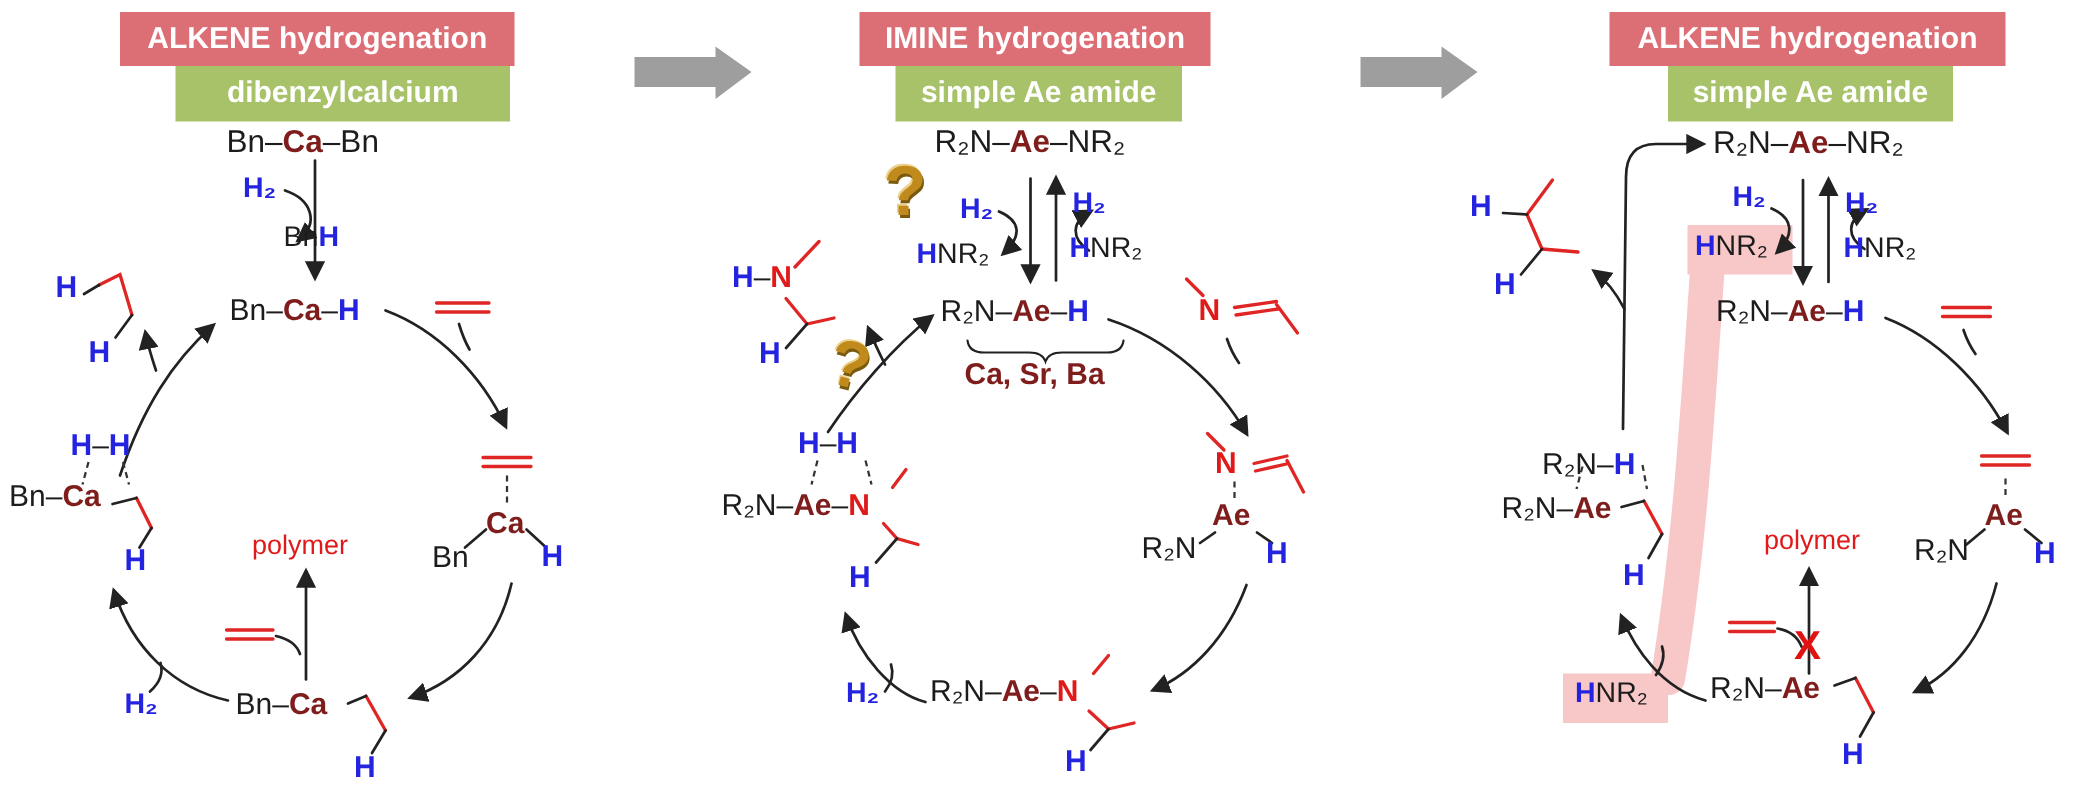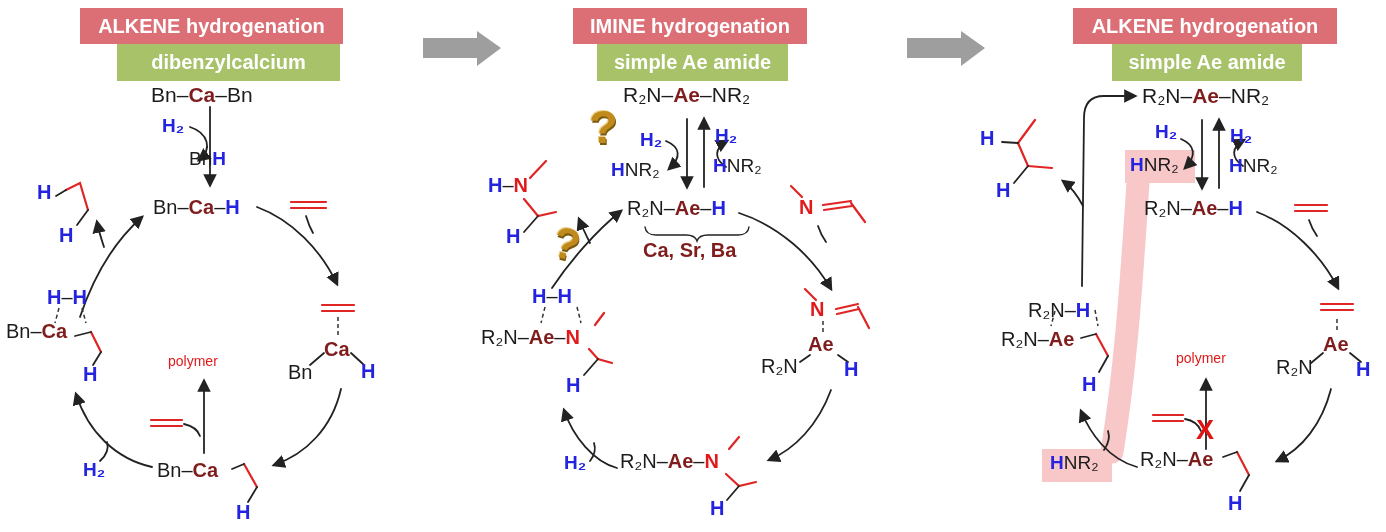--- a/index.html
+++ b/index.html
@@ -8,21 +8,21 @@
   #draw{position:absolute;left:0;top:0;z-index:1;}
   .banner{position:absolute;z-index:2;display:flex;align-items:center;justify-content:center;
           color:#fff;font-weight:bold;font-size:20px;white-space:nowrap;}
   .banner.red{background:#dc6e76;}
   .banner.green{background:#a7c269;}
   .lbl{position:absolute;z-index:2;white-space:nowrap;font-size:20px;color:#1c1c1c;line-height:1;}
   .sm{font-size:19px;}
   .atom-g{color:#7f1d1d;font-weight:bold;}
   .atom-b{color:#2424e0;font-weight:bold;}
   .atom-r{color:#e01a1a;font-weight:bold;}
-  .redtxt{color:#e01a1a;font-size:14px;}
+  .redtxt{color:#e01a1a;font-size:18px;}
   .qmark{position:absolute;z-index:2;font-weight:bold;color:#c08a1d;
          text-shadow:1px 2px 0 #7a5a0e, -1px -1px 0 #ecd089;line-height:1;}
   .xmark{position:absolute;z-index:3;color:#e01212;font-weight:bold;font-size:27px;line-height:1;}
   .fastbar{position:absolute;z-index:2;background:#d4737c;display:flex;align-items:center;justify-content:center;
            color:#fff;font-weight:bold;font-size:20px;}
 </style>
 </head>
 <body>
 
 <div id="canvas">

